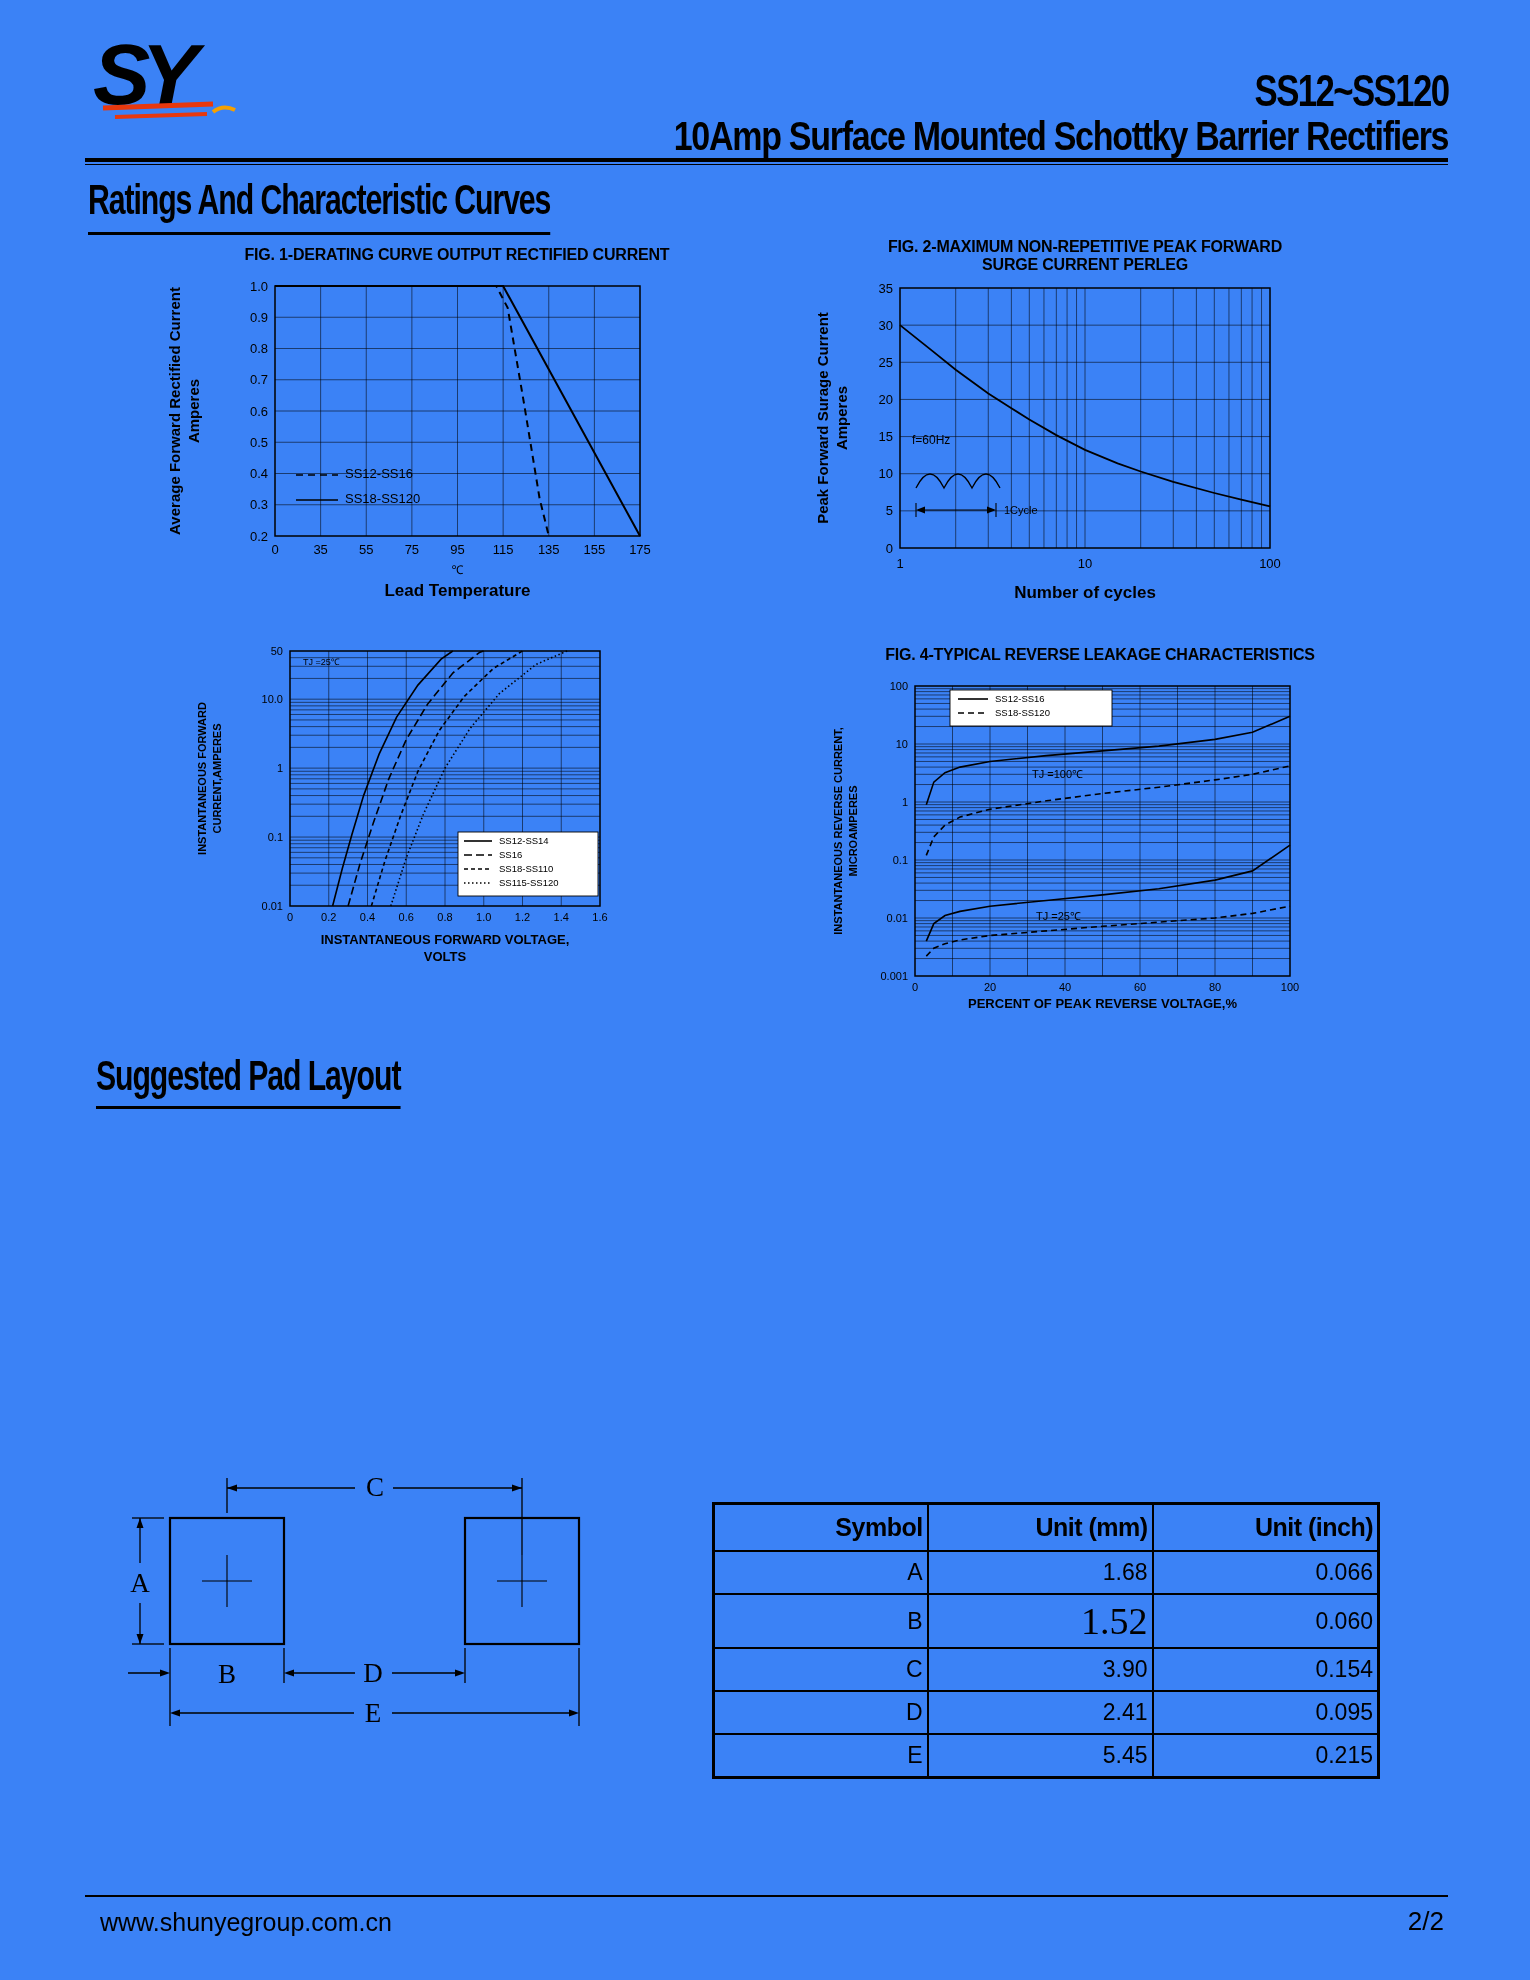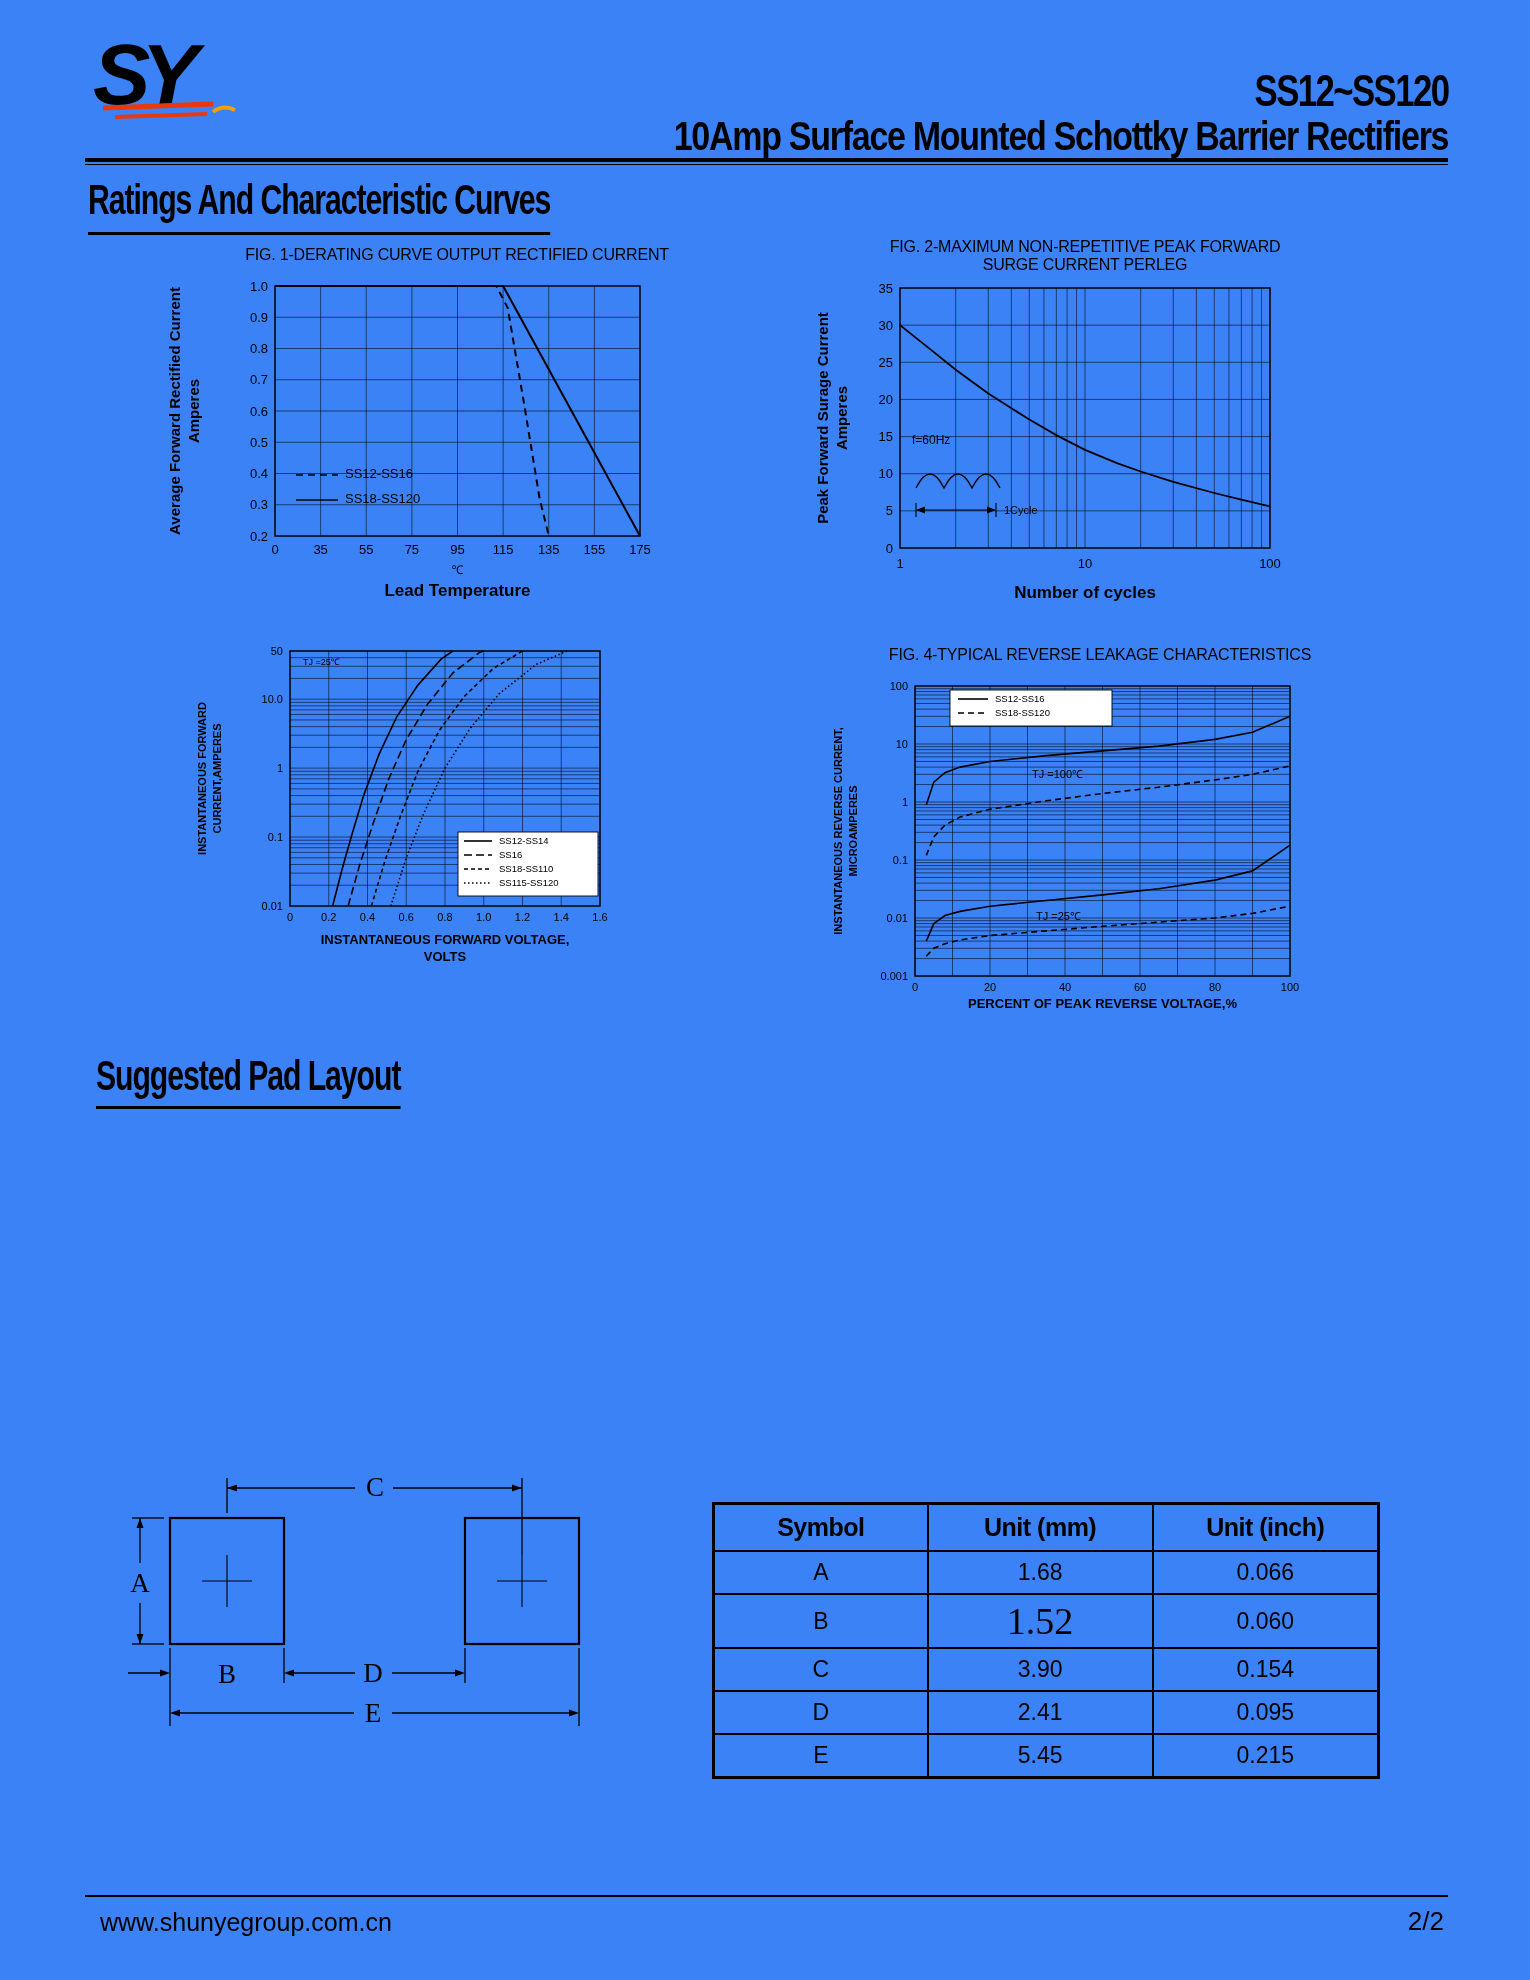--- a/index.html
+++ b/index.html
@@ -17,33 +17,33 @@
             border-top:4px solid #000;border-bottom:1px solid #000}
 
   .h-ratings{position:absolute;left:88px;top:176px;font-size:42px;font-weight:bold;
              letter-spacing:-1.5px;transform:scaleX(.72);transform-origin:left center;
              border-bottom:3px solid #000;padding-bottom:8px;white-space:nowrap}
   .h-pad{position:absolute;left:96px;top:1052px;font-size:42px;font-weight:bold;
          letter-spacing:-1.5px;transform:scaleX(.72);transform-origin:left center;
          border-bottom:3px solid #000;padding-bottom:6px;white-space:nowrap}
 
   .fig{position:absolute}
-  .fig-title{font-size:16px;font-weight:normal;text-align:center;white-space:pre-line;
+  .fig-title{font-size:16px;font-weight:bold;text-align:center;white-space:pre-line;
              letter-spacing:-.2px;margin-bottom:2px}
   .fig1{left:130px;top:246px;width:570px}  .fig1 .fig-title{padding-left:84px}
   .fig2{left:800px;top:238px;width:520px}  .fig2 .fig-title{padding-left:50px}
   .fig3{left:140px;top:636px;width:520px}  .fig3 .fig-title{padding-left:90px}
   .fig4{left:800px;top:646px;width:540px}  .fig4 .fig-title{padding-left:60px}
   svg text{fill:#000;font-family:"Liberation Sans",sans-serif}
 
   .pad-svg{position:absolute;left:120px;top:1458px}
   .dim text{font-family:"Liberation Serif",serif;font-size:27px;text-anchor:middle;fill:#000}
 
   .pad-table{position:absolute;left:712px;top:1502px;width:668px;border-collapse:collapse;
-             border:3.5px solid #000;text-align:center}
+             border:3.5px solid #000;text-align:right}
   .pad-table th{border:2px solid #000;font-size:25px;font-weight:bold;padding:8px 4px;letter-spacing:-.5px}
   .pad-table td{border:2px solid #000;font-size:23px;padding:7px 4px}
   .pad-table tbody tr:nth-child(2) td:nth-child(2){font-size:38px;line-height:1;font-family:"Liberation Serif",serif}
 
   .footer-rule{position:absolute;left:85px;right:82px;top:1895px;border-top:2.5px solid #000}
   .footer-site{position:absolute;left:100px;top:1908px;font-size:25px}
   .footer-page{position:absolute;right:86px;top:1906px;font-size:26px}
 </style>
 </head>
 <body>

